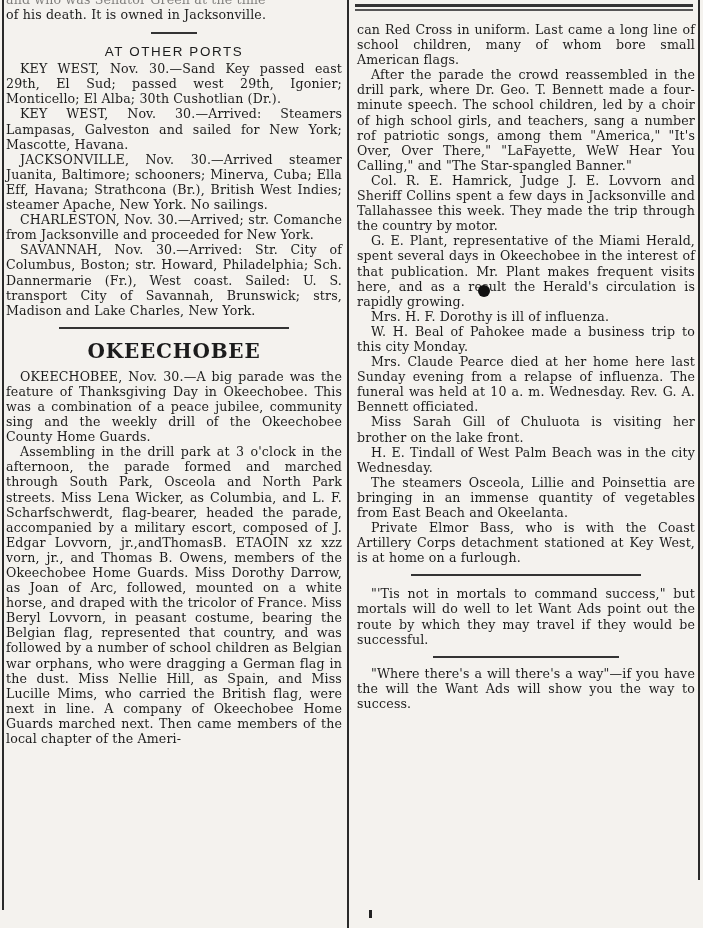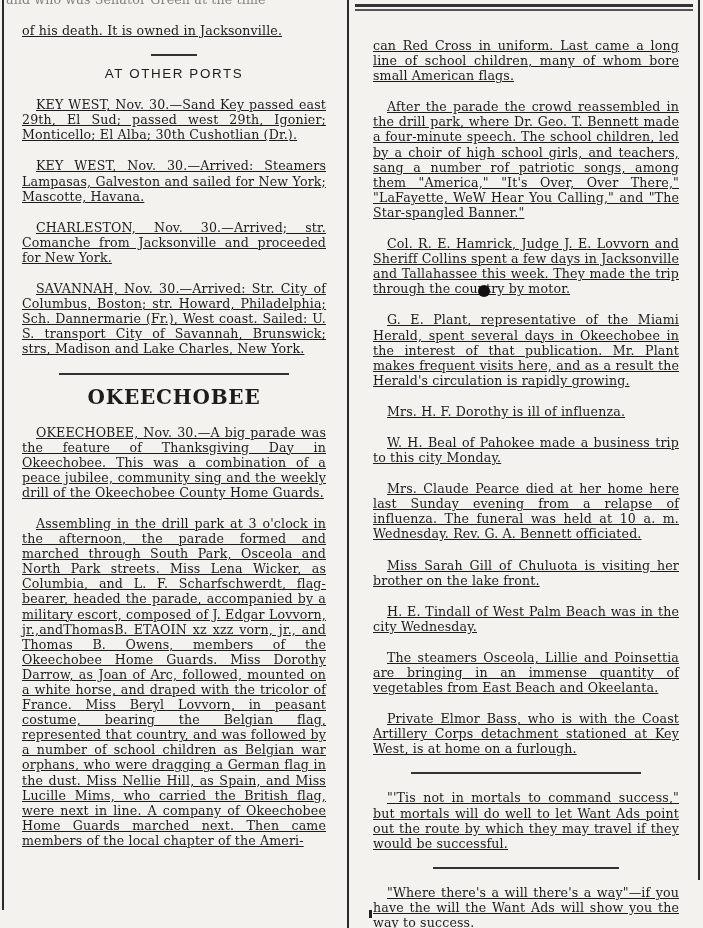--- a/index.html
+++ b/index.html
@@ -23,21 +23,21 @@
       position: absolute; top: 0; width: 2px; background: #2a2a2a;
     }
     .rule-left { left: 2px; height: 910px; width: 2px; }
     .rule-mid { left: 347px; height: 928px; width: 2px; }
     .rule-right { left: 698px; height: 880px; width: 2px; }
     .top-double {
       position: absolute; left: 355px; width: 338px; top: 4px;
     }
     .top-double .l1 { height: 3px; background: #333; margin-bottom: 2px; }
     .top-double .l2 { height: 2px; background: #555; }
-    p { margin: 16px; text-indent: 14px; text-decoration: underline; }
+    p { margin: 0; text-indent: 14px; }
     p.noindent { text-indent: 0; }
     .cutline {
       height: 15px; overflow: hidden; opacity: 0.55;
       margin-top: -8px; font-size: 12.6px;
     }
     .short-rule {
       width: 46px; height: 2px; background: #333; margin: 10px auto 10px;
     }
     .med-rule {
       width: 186px; height: 2px; background: #333; margin: 9px auto 8px;
@@ -82,20 +82,21 @@
 
   <div class="col col-left">
     <div class="cutline">and who was Senator Green at the time</div>
     <p class="noindent">of his death. It is owned in Jacksonville.</p>
 
     <div class="short-rule"></div>
 
     <div class="subhead">AT OTHER PORTS</div>
     <p>KEY WEST, Nov. 30.—Sand Key passed east 29th, El Sud; passed west 29th, Igonier; Monticello; El Alba; 30th Cushotlian (Dr.).</p>
     <p>KEY WEST, Nov. 30.—Arrived: Steamers Lampasas, Galveston and sailed for New York; Mascotte, Havana.</p>
+    <p>JACKSONVILLE, Nov. 30.—Arrived steamer Juanita, Baltimore; schooners; Minerva, Cuba; Ella Eff, Havana; Strathcona (Br.), British West Indies; steamer Apache, New York. No sailings.</p>
     <p>CHARLESTON, Nov. 30.—Arrived; str. Comanche from Jacksonville and proceeded for New York.</p>
     <p>SAVANNAH, Nov. 30.—Arrived: Str. City of Columbus, Boston; str. Howard, Philadelphia; Sch. Dannermarie (Fr.), West coast. Sailed: U. S. transport City of Savannah, Brunswick; strs, Madison and Lake Charles, New York.</p>
 
     <div class="long-rule"></div>
 
     <div class="headline">OKEECHOBEE</div>
     <p>OKEECHOBEE, Nov. 30.—A big parade was the feature of Thanksgiving Day in Okeechobee. This was a combination of a peace jubilee, community sing and the weekly drill of the Okeechobee County Home Guards.</p>
     <p>Assembling in the drill park at 3 o'clock in the afternoon, the parade formed and marched through South Park, Osceola and North Park streets. Miss Lena Wicker, as Columbia, and L. F. Scharfschwerdt, flag-bearer, headed the parade, accompanied by a military escort, composed of J. Edgar Lovvorn, jr.,andThomasB. ETAOIN xz xzz vorn, jr., and Thomas B. Owens, members of the Okeechobee Home Guards. Miss Dorothy Darrow, as Joan of Arc, followed, mounted on a white horse, and draped with the tricolor of France. Miss Beryl Lovvorn, in peasant costume, bearing the Belgian flag, represented that country, and was followed by a number of school children as Belgian war orphans, who were dragging a German flag in the dust. Miss Nellie Hill, as Spain, and Miss Lucille Mims, who carried the British flag, were next in line. A company of Okeechobee Home Guards marched next. Then came members of the local chapter of the Ameri-</p>
   </div>
 

